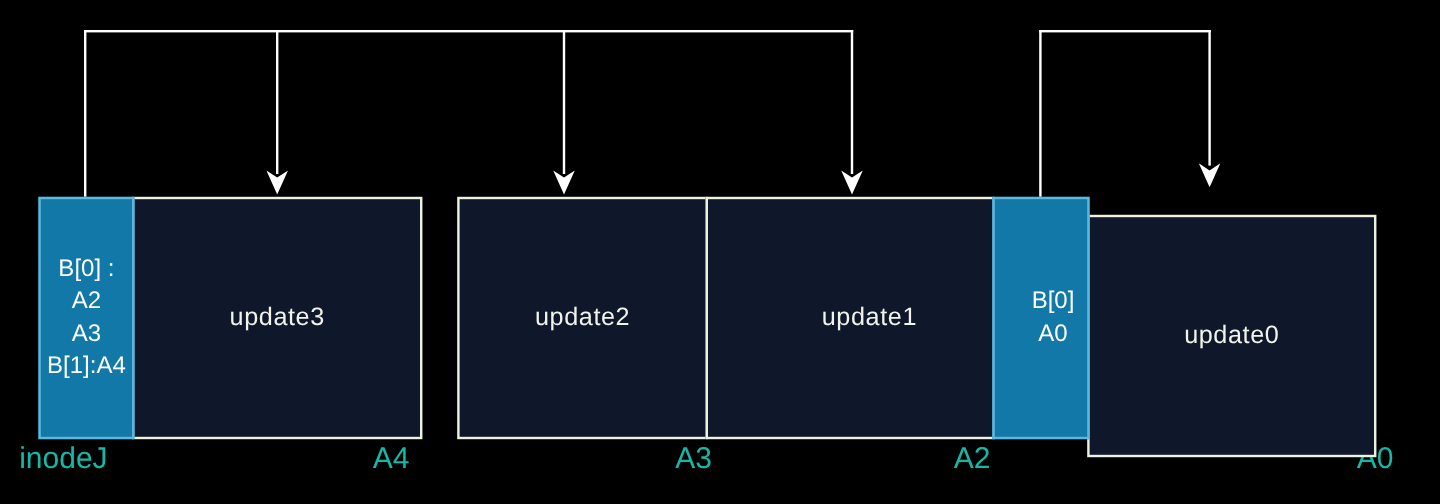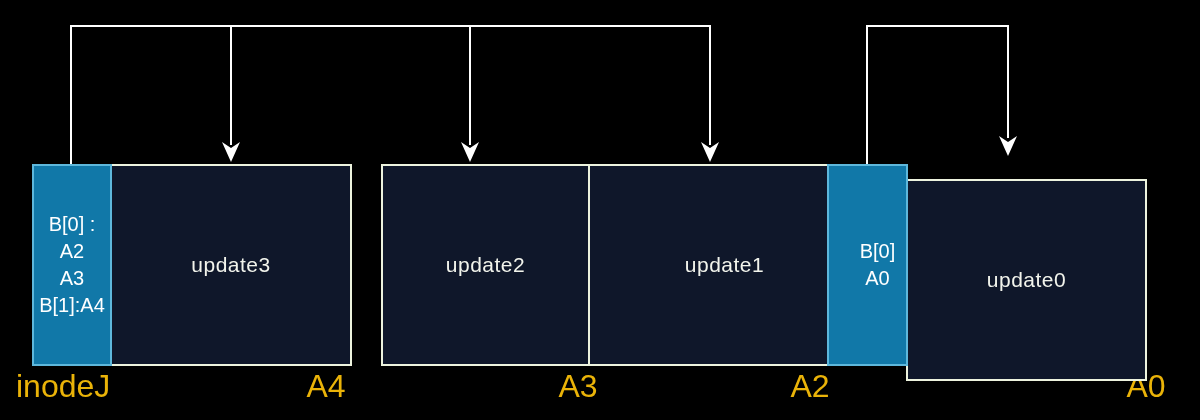--- a/index.html
+++ b/index.html
@@ -61,22 +61,22 @@
     font-size: 20px;
     line-height: 27px;
     text-align: center;
     width: 100%;
   }
 
   
   .axis-label {
     position: absolute;
     top: 368px;
-    color: #eab308;
-    font-size: 32px;
+    color: #14b8a6;
+    font-size: 25px;
     white-space: nowrap;
     text-align: center;
   }
   .axis-label.centered { transform: translateX(-50%); }
 </style>
 </head>
 <body>
 
 <div class="stage">
 

